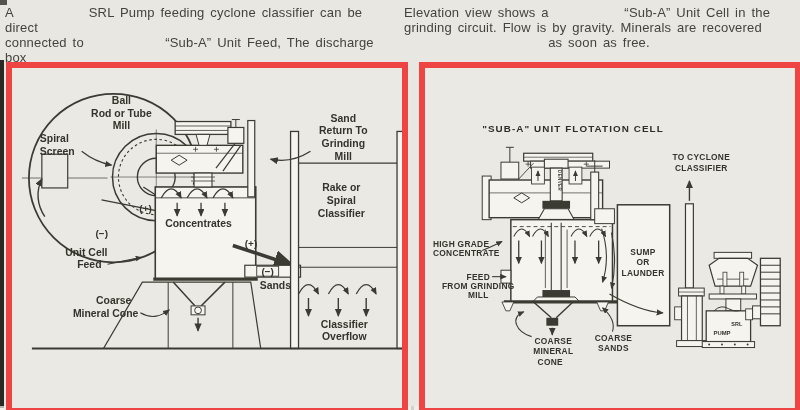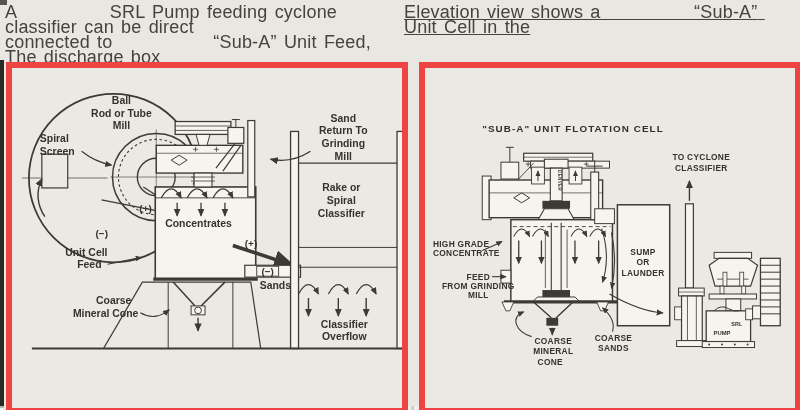--- a/index.html
+++ b/index.html
@@ -3,26 +3,26 @@
 <meta charset="utf-8">
 <style>
   html,body{margin:0;padding:0;}
   body{
     width:800px;height:410px;overflow:hidden;position:relative;
     background:#e9e7e1;
     font-family:"Liberation Sans",sans-serif;
   }
   .caption{
     position:absolute;top:5px;
-    font-size:18px;line-height:15px;color:#44433d;
+    font-size:13px;line-height:15px;color:#44433d;
     word-spacing:2px;letter-spacing:.2px;
   }
   .cap-line{white-space:pre-wrap;}
   .caption-left{left:5px;width:392px;}
-  .caption-right{left:404px;width:390px;text-decoration:underline;}
+  .caption-right{left:404px;width:390px;}
   .caption-right .cap-last{text-align:center;}
   .panel{
     position:absolute;top:62px;height:340px;
     background:#ebe9e3;border:6px solid #ef4444;box-sizing:content-box;
   }
   .panel-left{left:6px;width:390px;}
   .panel-right{left:419px;width:370px;}
   .panel svg{display:block;width:100%;height:100%;}
   .edge-bar{position:absolute;left:0;top:60px;width:4px;height:348px;background:#2a2924;}
   .corner-mark{position:absolute;left:0;top:0;width:7px;height:5px;background:#55544d;}
@@ -51,20 +51,22 @@
 <div class="edge-bar"></div>
 <div class="bottom-strip"></div>
 
 <div class="caption caption-left">
   <div class="cap-line">A             SRL Pump feeding cyclone classifier can be direct</div>
   <div class="cap-line">connected to              “Sub-A” Unit Feed, The discharge box</div>
 </div>
 
 <div class="caption caption-right">
   <div class="cap-line">Elevation view shows a             “Sub-A” Unit Cell in the</div>
+  <div class="cap-line">grinding circuit. Flow is by gravity. Minerals are recovered</div>
+  <div class="cap-line cap-last">as soon as free.</div>
 </div>
 
 <div class="panel panel-left">
 <svg viewBox="0 0 392 343" preserveAspectRatio="none">
   <defs>
     <marker id="aL" markerWidth="8" markerHeight="8" refX="5.2" refY="2.6" orient="auto">
       <path d="M0,0 L6,2.6 L0,5.2 Z" fill="#3b3a33"></path>
     </marker>
   </defs>
 

